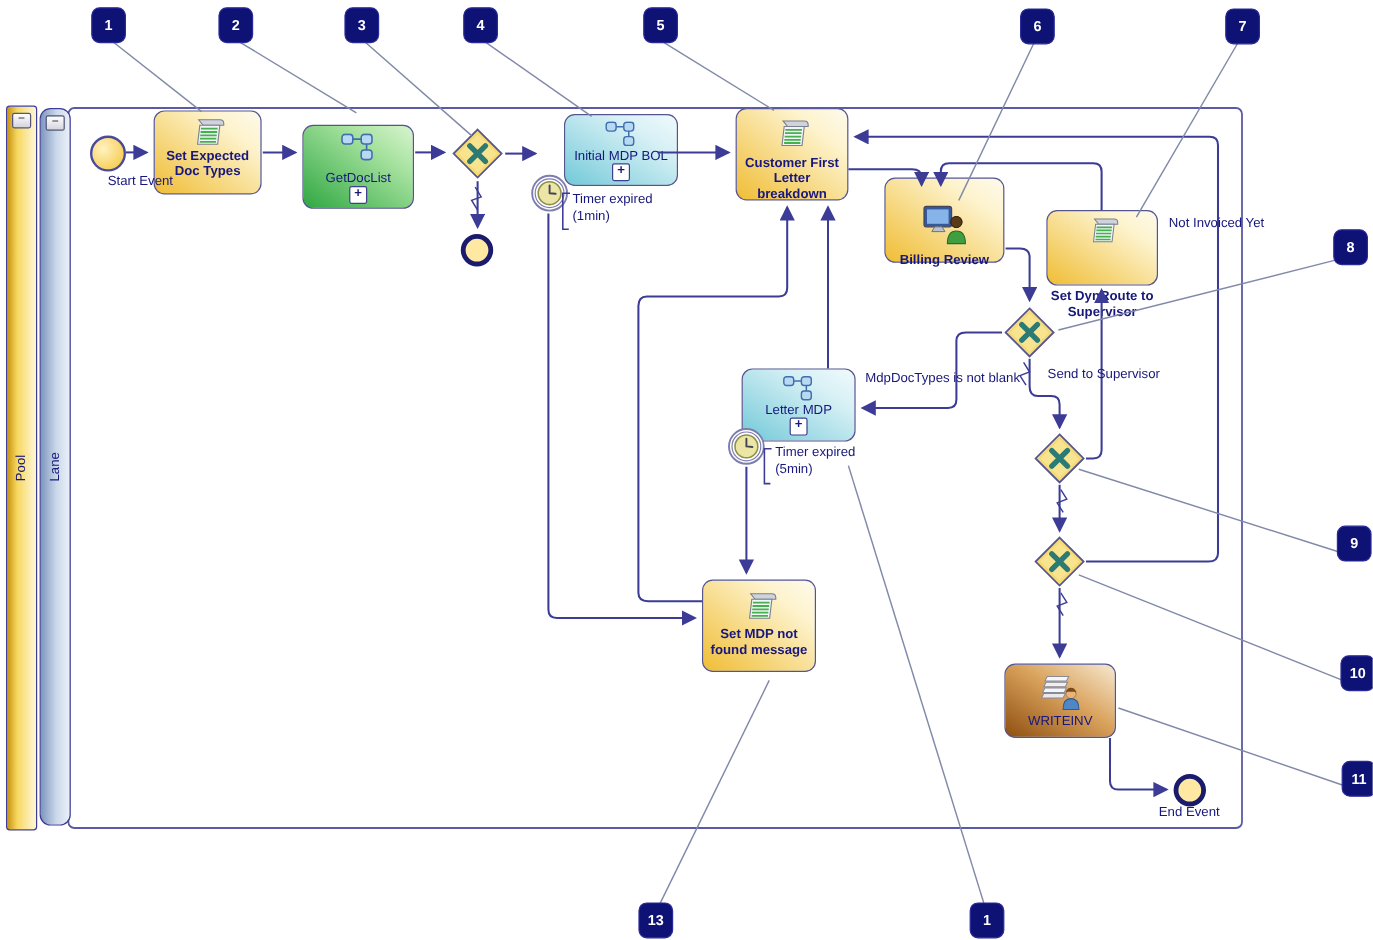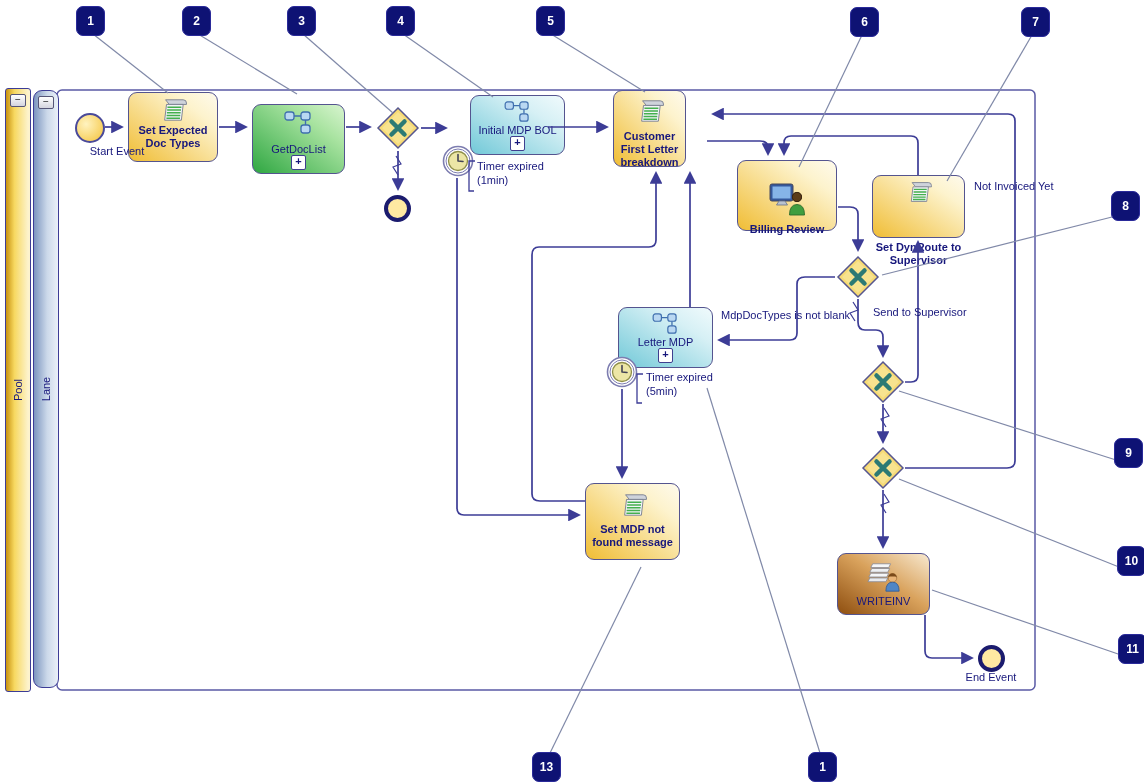--- a/index.html
+++ b/index.html
@@ -100,32 +100,32 @@
           <path d="M10 5 H17 M21.5 9 V14" stroke="#3f6fae" stroke-width="1.4" fill="none"></path>
           <rect x="1" y="1" width="9" height="8" rx="2.5" fill="#b9d8f2" stroke="#3f6fae" stroke-width="1.3"></rect>
           <rect x="17" y="1" width="9" height="8" rx="2.5" fill="#b9d8f2" stroke="#3f6fae" stroke-width="1.3"></rect>
           <rect x="17" y="14" width="9" height="8" rx="2.5" fill="#b9d8f2" stroke="#3f6fae" stroke-width="1.3"></rect>
         </svg>
       </span>
       <span class="t-label">Initial MDP BOL</span>
       <span class="plusbox">+</span>
     </div>
 
-    <div class="task v-yellow" style="left:613px;top:90px;width:73px;height:77px;">
+    <div class="task v-yellow" style="left:613px;top:90px;width:94px;height:77px;">
       <span class="icon" style="margin-top:3px;">
         <svg width="32" height="26" viewBox="0 0 34 28">
           <path d="M9 3 H28 Q31.5 3 31.5 6.5 V8 H13 Z" fill="#cfd3db" stroke="#7a8090" stroke-width="1"></path>
           <path d="M10 8 L28 8 L26 25 L8 25 Z" fill="#f2f4f7" stroke="#7a8090" stroke-width="1"></path>
           <path d="M11 11 H26 M10.7 14 H25.6 M10.4 17 H25.2 M10.1 20 H24.8 M9.9 22.8 H24.5" stroke="#44b04e" stroke-width="1.6" fill="none"></path>
         </svg>
       </span>
       <span class="t-label" style="margin-top:6px;">Customer First Letter breakdown</span>
     </div>
 
-    <div class="task v-yellow" style="left:737px;top:160px;width:100px;height:71px;">
+    <div class="task v-yellow" style="left:737px;top:148px;width:100px;height:71px;">
       <span class="icon" style="margin-top:16px;">
         <svg width="40" height="36" viewBox="0 0 40 36">
           <rect x="3" y="3" width="23" height="17" rx="2" fill="#35589c" stroke="#44465a" stroke-width="1"></rect>
           <rect x="5.5" y="5.5" width="18" height="12" fill="#86b4e8"></rect>
           <path d="M12 20 h6 l2.5 4 h-11 z" fill="#b9c2cf" stroke="#667086" stroke-width="0.8"></path>
           <circle cx="30" cy="16" r="4.6" fill="#4f globals3316" stroke="#3a2510"></circle>
           <circle cx="30" cy="16" r="4.6" fill="#5b3b17" stroke="#3a2510" stroke-width="0.8"></circle>
           <path d="M22.5 34 q0 -10.5 7.5 -10.5 q7.5 0 7.5 10.5 z" fill="#3f9e3f" stroke="#2a6b2a" stroke-width="0.9"></path>
         </svg>
       </span>

